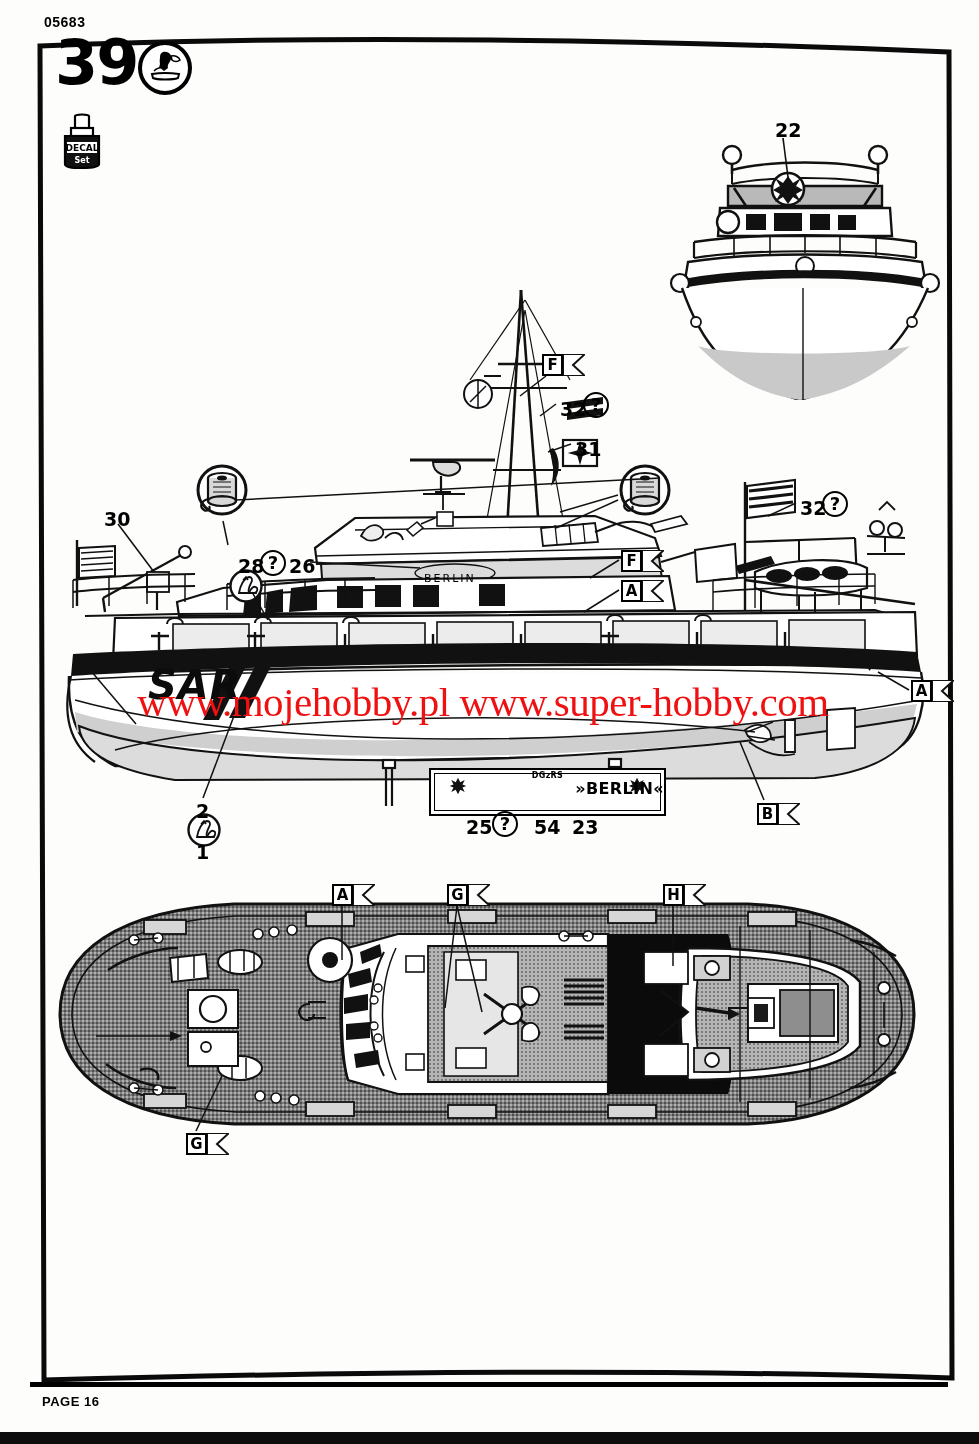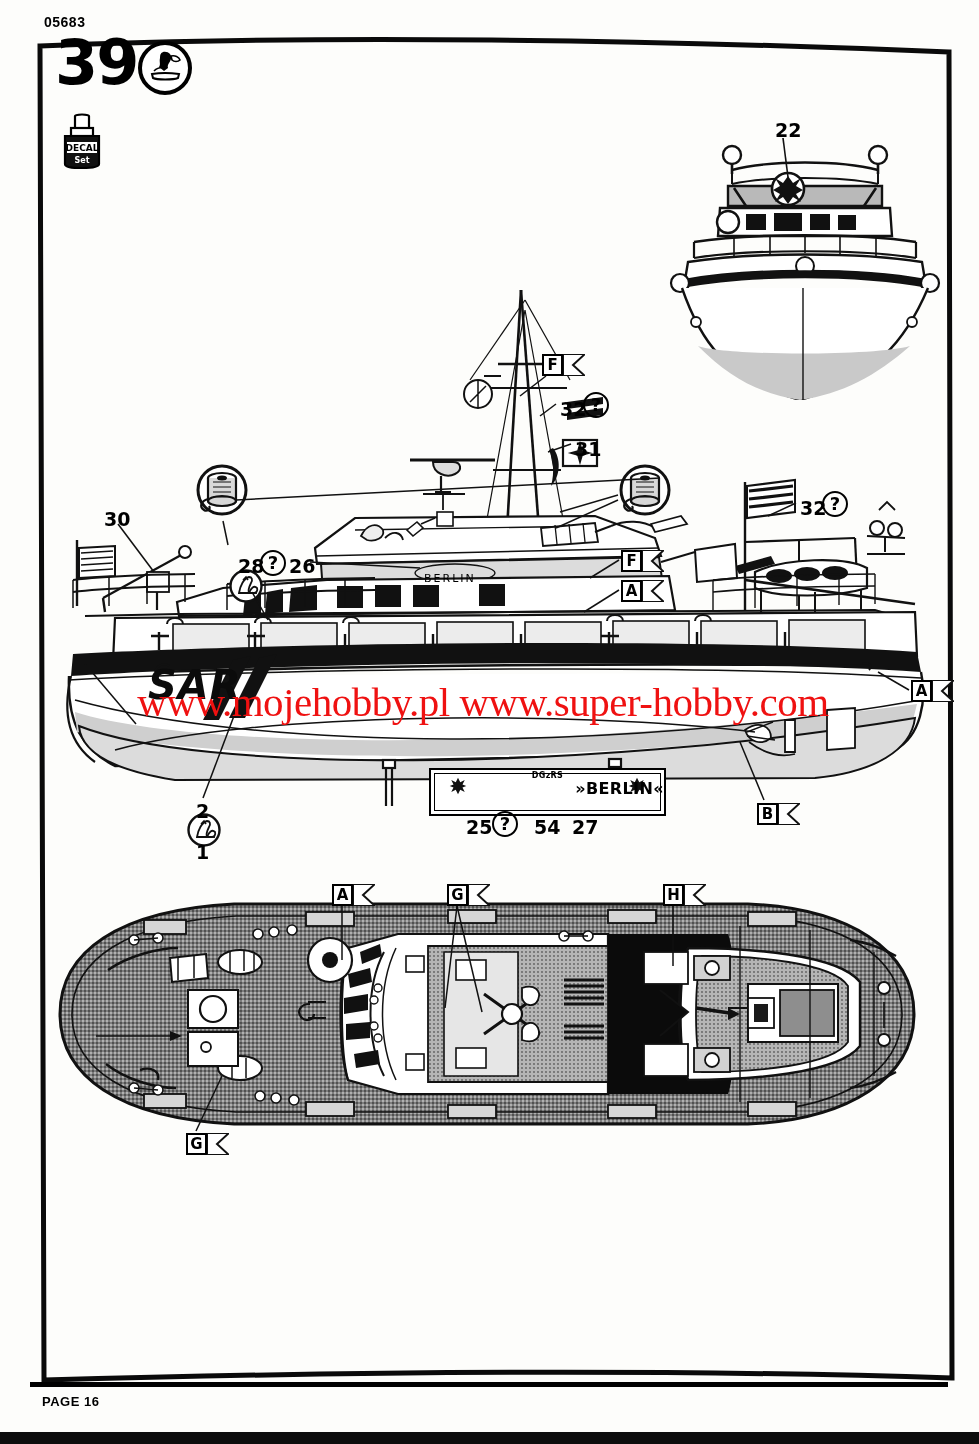--- a/index.html
+++ b/index.html
@@ -602,21 +602,21 @@
   <div class="callout-num" style="left:104px; top:508px; z-index:25;">30</div>
   <div class="callout-num" style="left:238px; top:555px; z-index:25;">28</div>
   <div class="callout-num" style="left:289px; top:555px; z-index:25;">26</div>
   <div class="callout-num" style="left:560px; top:398px; z-index:25;">32</div>
   <div class="callout-num" style="left:575px; top:438px; z-index:25;">31</div>
   <div class="callout-num" style="left:800px; top:497px; z-index:25;">32</div>
   <div class="callout-num" style="left:196px; top:800px; z-index:25;">2</div>
   <div class="callout-num" style="left:196px; top:841px; z-index:25;">1</div>
   <div class="callout-num" style="left:466px; top:816px; z-index:25;">25</div>
   <div class="callout-num" style="left:534px; top:816px; z-index:25;">54</div>
-  <div class="callout-num" style="left:572px; top:816px; z-index:25;">27</div>
+  <div class="callout-num" style="left:572px; top:816px; z-index:25;">23</div>
 
   <div class="qmark" style="left:260px; top:550px; z-index:25;">?</div>
   <div class="qmark" style="left:583px; top:392px; z-index:25;">?</div>
   <div class="qmark" style="left:822px; top:491px; z-index:25;">?</div>
   <div class="qmark" style="left:492px; top:811px; z-index:25;">?</div>
 
   <div class="flag-callout" style="left:542px; top:354px; z-index:25;">
     <div class="flag-box">F</div>
     <svg class="flag-tail" viewBox="0 0 22 22">
       <path d="M0,0 L22,0 L10,11 L22,22 L0,22 Z" fill="#fff" stroke="#111" stroke-width="2"></path>

